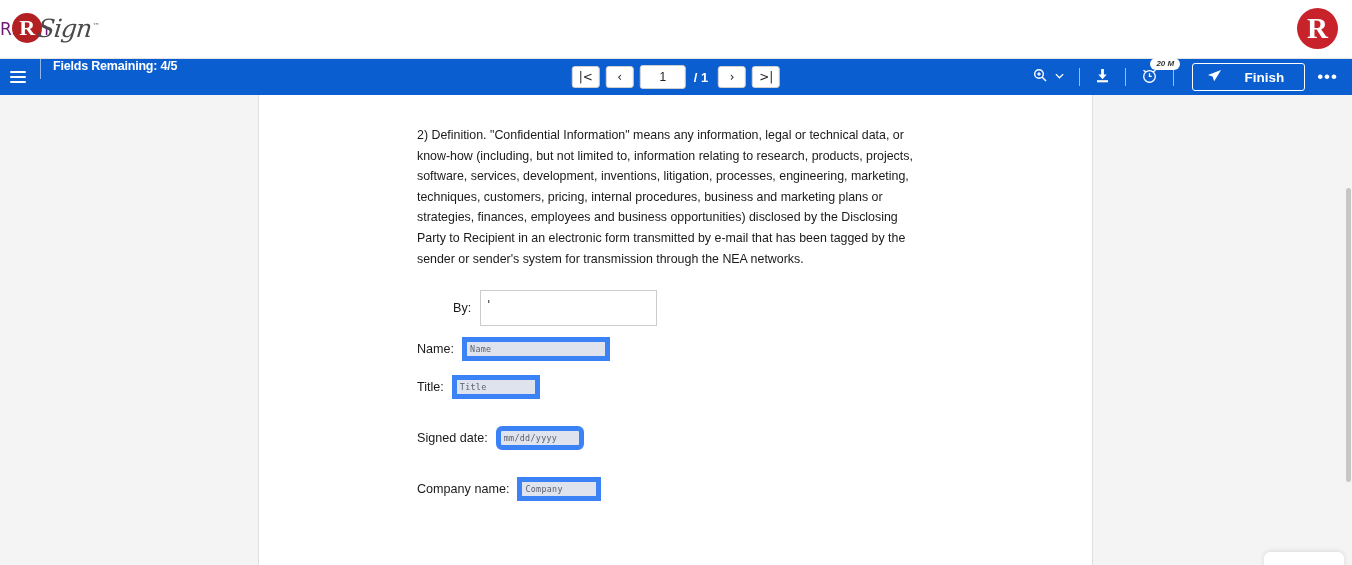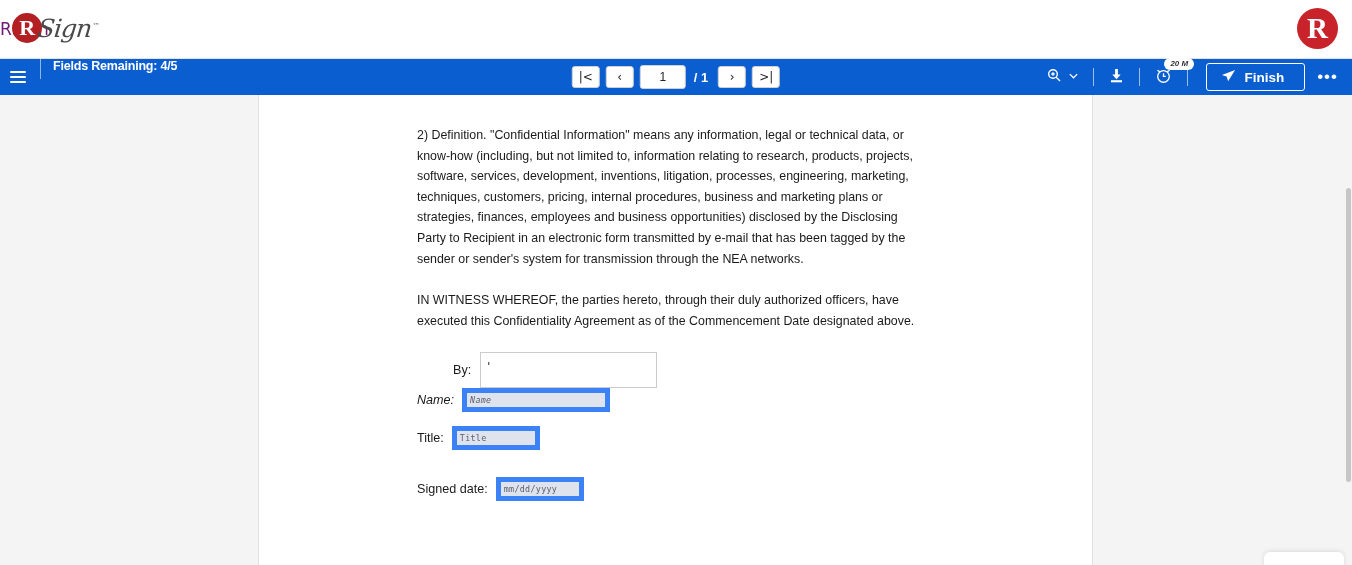--- a/index.html
+++ b/index.html
@@ -200,21 +200,21 @@
     font-size: 8px;
     font-weight: bold;
     border-radius: 8px;
     padding: 1px 6px;
     line-height: 10px;
     white-space: nowrap;
   }
   .finish-btn {
     display: flex;
     align-items: center;
-    gap: 8px;
+    gap: 22px;
     border: 1px solid #ffffff;
     border-radius: 3px;
     color: #ffffff;
     font-size: 13.5px;
     font-weight: bold;
     padding: 4px 20px 4px 14px;
     cursor: pointer;
     background: transparent;
     font-family: "Liberation Sans", sans-serif;
     margin-left: 8px;
@@ -295,25 +295,25 @@
     font-size: 8.4px;
     color: #5a6070;
     line-height: 14px;
     padding: 0 3px;
     letter-spacing: 0.3px;
     cursor: pointer;
     box-sizing: content-box;
   }
   .f-name { width: 132px; }
   .f-title { width: 72px; }
-  .f-date { width: 72px; }
+  .f-date { width: 72px; border-radius: 6px; }
   .f-company { width: 68px; }
 
   .row-by { margin-top: 0px; margin-left: 36px; }
-  .row-name { margin-top: 0; font-style: italic; }
+  .row-name { margin-top: 11px; }
   .row-title { margin-top: 14px; }
   .row-date { margin-top: 27px; }
   .row-company { margin-top: 27px; }
 
   
   .scrollbar-track {
     position: absolute;
     right: 0;
     top: 0;
     width: 7px;
@@ -431,21 +431,20 @@
 
     <div class="kebab">•••</div>
   </div>
 </div>
 
 <div class="viewer">
   <div class="page">
     <div class="doc-body">
 
       <p class="doc-para">2) Definition.  "Confidential Information" means any information, legal or technical data, or know-how (including, but not limited to, information relating to research, products, projects, software, services, development, inventions, litigation, processes, engineering, marketing, techniques, customers, pricing, internal procedures, business and marketing plans or strategies, finances, employees and business opportunities) disclosed by the Disclosing Party to Recipient in an electronic form transmitted by e-mail that has been tagged by the sender or sender's system for transmission through the NEA networks.</p>
-      <p class="doc-para">IN WITNESS WHEREOF, the parties hereto, through their duly authorized officers, have executed this Confidentiality Agreement as of the Commencement Date designated above.</p>
 
       <div class="form-row row-by">
         <span class="form-label">By:</span>
         <div class="sig-field">
           <span class="sig-mark">'</span>
         </div>
       </div>
 
       <div class="form-row row-name">
         <span class="form-label">Name:</span>
@@ -455,20 +454,24 @@
       <div class="form-row row-title">
         <span class="form-label">Title:</span>
         <div class="txt-field f-title">Title</div>
       </div>
 
       <div class="form-row row-date">
         <span class="form-label">Signed date:</span>
         <div class="txt-field f-date">mm/dd/yyyy</div>
       </div>
 
+      <div class="form-row row-company">
+        <span class="form-label">Company name:</span>
+        <div class="txt-field f-company">Company</div>
+      </div>
 
     </div>
   </div>
 
   <div class="scrollbar-track">
     <div class="scrollbar-thumb"></div>
   </div>
 
   <div class="chat-widget"></div>
 </div>

